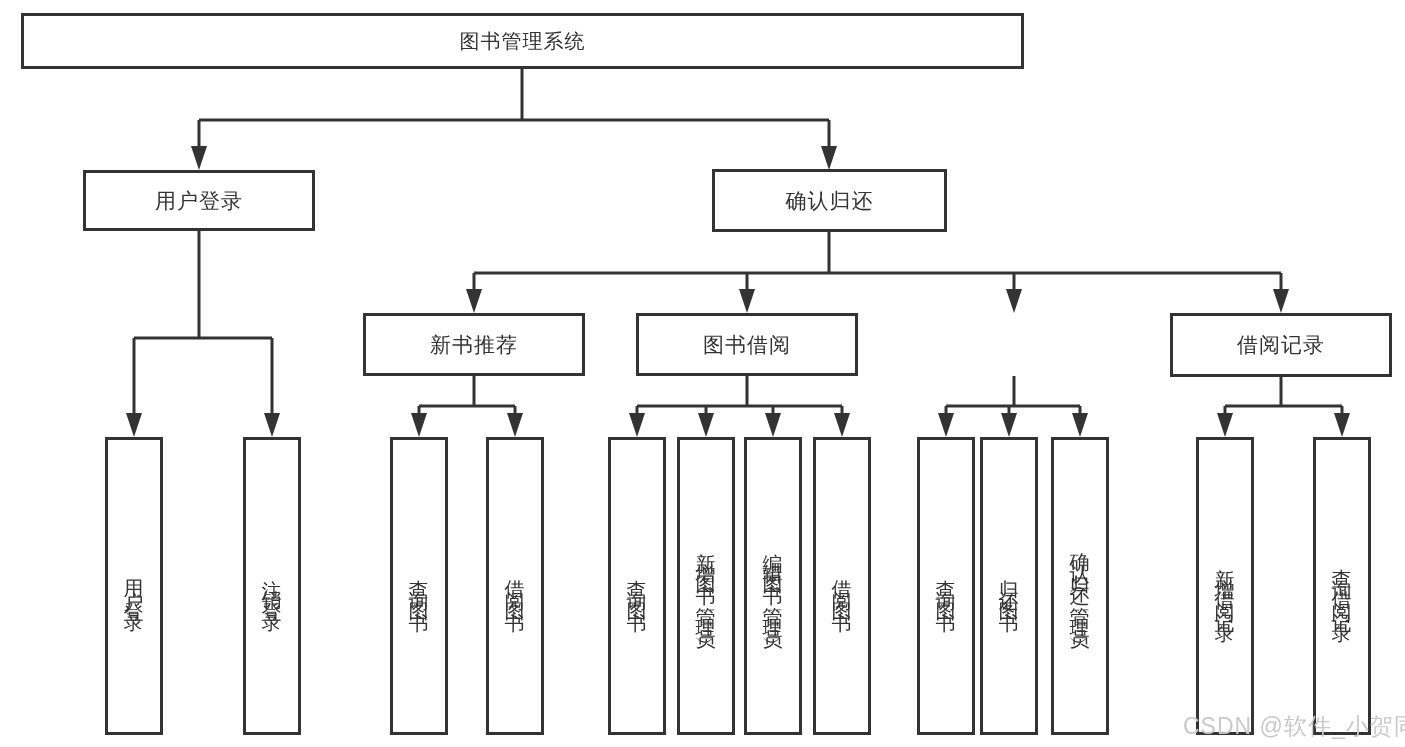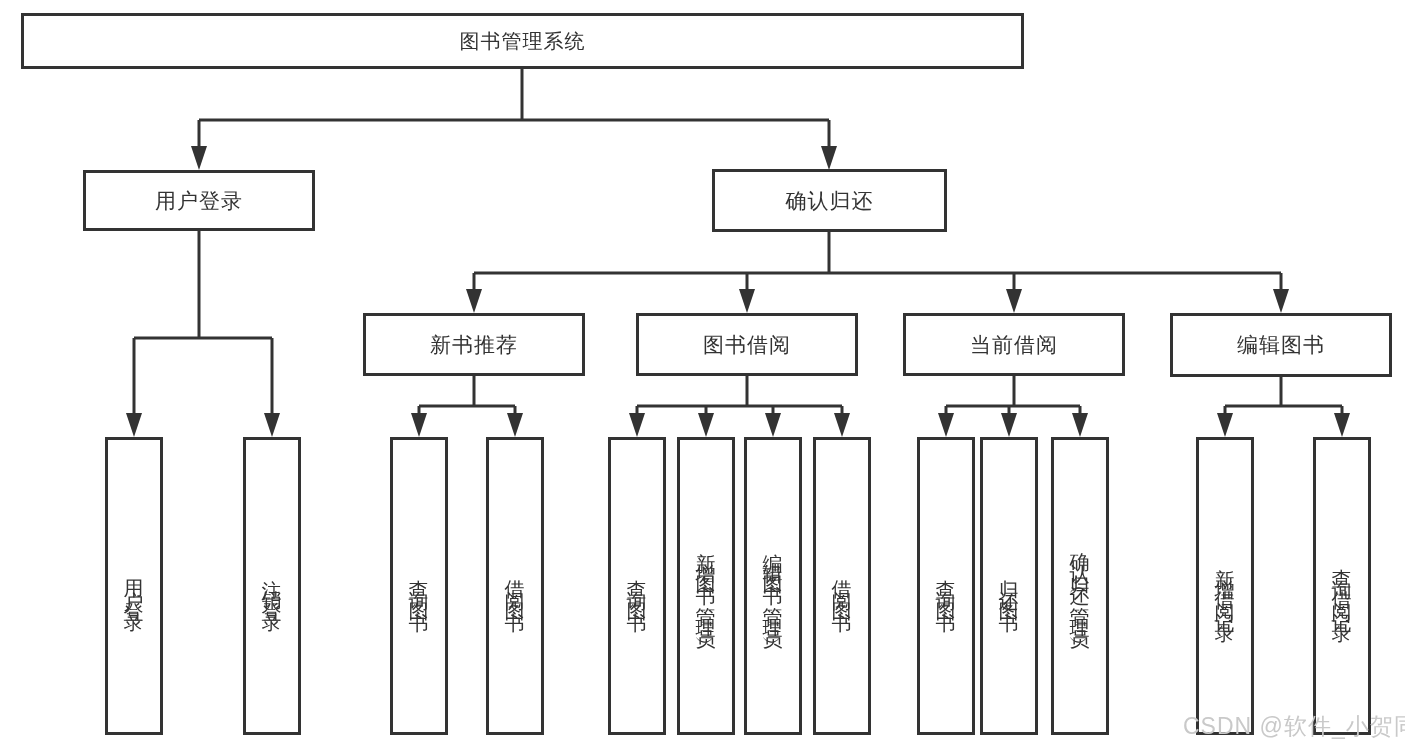--- a/index.html
+++ b/index.html
@@ -151,25 +151,22 @@
   <div class="node h" style="left:712px;top:169px;width:235px;height:63px">
     <span>确认归还</span>
   </div>
 
   <div class="node h" style="left:636px;top:313px;width:222px;height:63px">
     <span>图书借阅</span>
   </div>
   <div class="node h" style="left:363px;top:313px;width:222px;height:63px">
     <span>新书推荐</span>
   </div>
-  <div class="node h" style="left:903px;top:313px;width:222px;height:63px">
-    <span>当前借阅</span>
-  </div>
   <div class="node h" style="left:1170px;top:313px;width:222px;height:64px">
-    <span>编辑图书</span>
+    <span>借阅记录</span>
   </div>
 
   <div class="node v" style="left:105px;top:437px;width:58px;height:298px">
     <span>用户登录</span>
   </div>
   <div class="node v" style="left:243px;top:437px;width:58px;height:298px">
     <span>注销登录</span>
   </div>
 
   <div class="node v" style="left:390px;top:437px;width:58px;height:298px">

